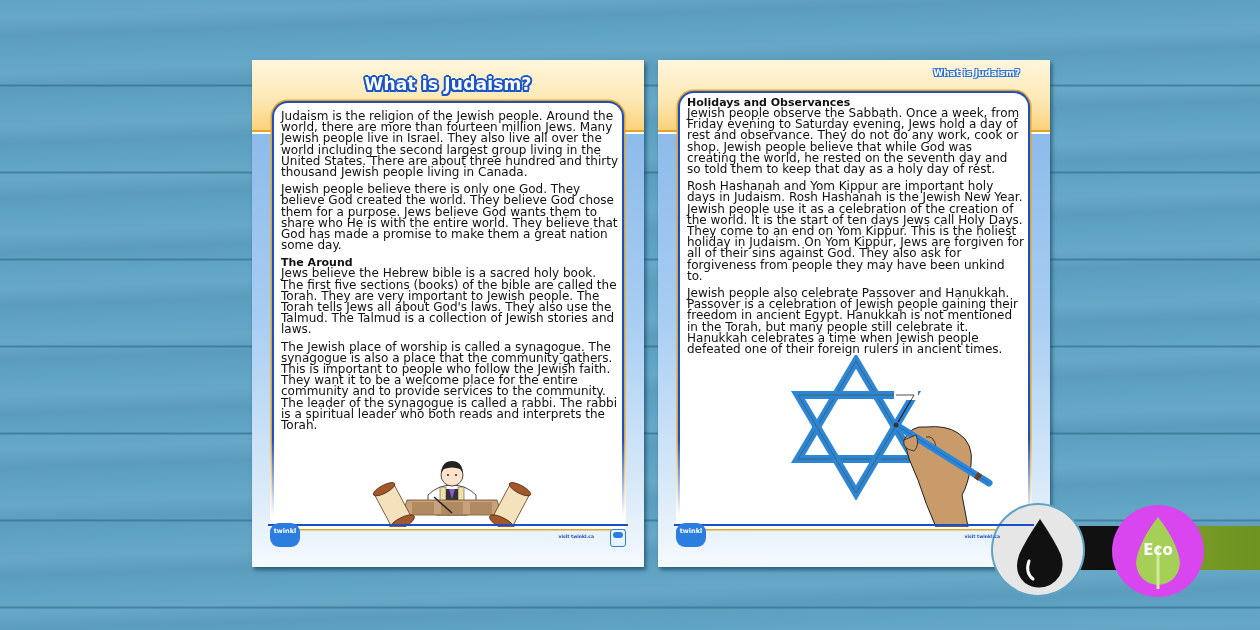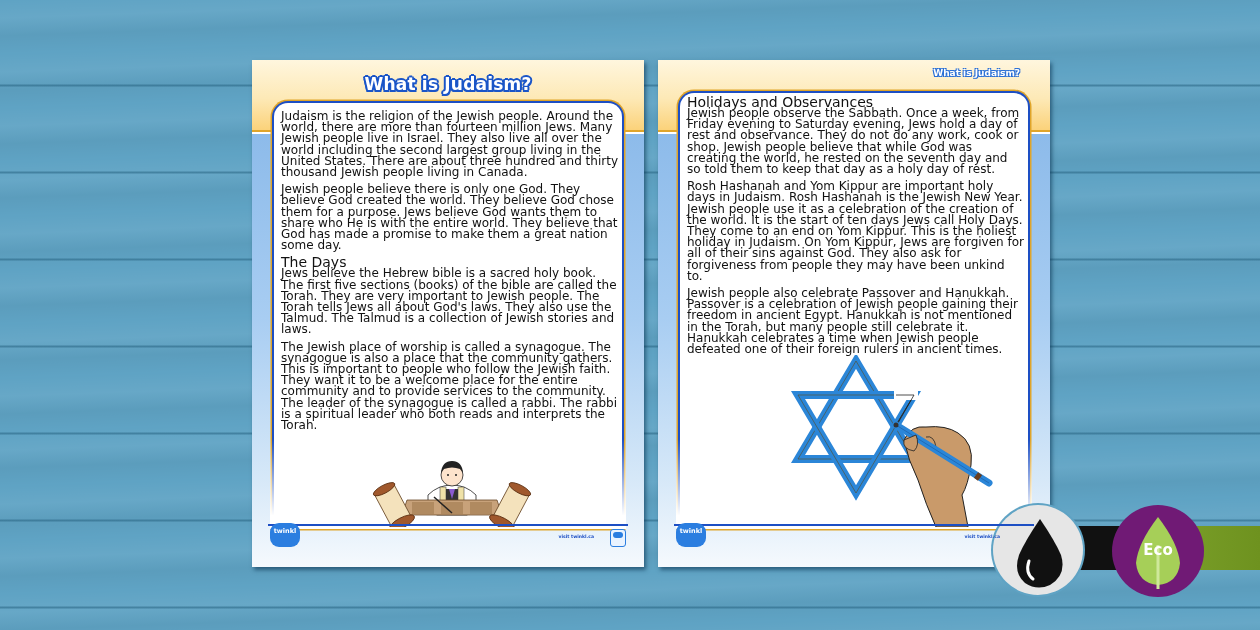--- a/index.html
+++ b/index.html
@@ -69,21 +69,21 @@
   .content-box::after {
     content: ""; position: absolute; left: -4px; right: -4px; bottom: 0; height: 90px;
     background: linear-gradient(180deg, rgba(255,255,255,0) 0%, #ffffff 85%);
   }
   .text-area {
     position: absolute; left: 29px; right: 26px; top: 51px;
     font-size: 8.4px; line-height: 11.2px; color: #111;
     z-index: 2;
   }
   .section { margin-bottom: 6px; }
-  .section h3 { font-size: 14px; font-weight: normal; line-height: 11px; color: #111; }
+  .section h3 { font-size: 11px; font-weight: bold; line-height: 11px; color: #111; }
   .section p { font-size: 12px; }
 
   .footer-line {
     position: absolute; left: 16px; right: 16px; bottom: 41px; height: 2px; background: #1d4fc4; z-index: 3;
   }
   .twinkl-logo {
     position: absolute; left: 18px; bottom: 20px; width: 30px; height: 24px;
     background: #2b7ee0; border-radius: 9px;
     color: #fff; font-size: 6.5px; font-weight: bold; text-align: center; line-height: 16px;
     z-index: 3;
@@ -104,21 +104,21 @@
   .eco-strip {
     position: absolute; left: 1040px; top: 526px; width: 220px; height: 44px;
     background: linear-gradient(90deg, #111 0%, #111 48%, #7da22b 48%, #6e921f 100%);
   }
   .ink-circle {
     position: absolute; left: 993px; top: 505px; width: 90px; height: 90px; border-radius: 50%;
     background: #e6e6e6; box-shadow: 0 0 0 2px #5fa3c4;
   }
   .eco-circle {
     position: absolute; left: 1112px; top: 505px; width: 92px; height: 92px; border-radius: 50%;
-    background: #701a75;
+    background: #d946ef;
   }
   .eco-label {
     position: absolute; left: 0; right: 0; top: 36px; text-align: center;
     font-weight: bold; font-size: 15px; color: #fff; z-index: 2;
   }
 </style>
 </head>
 <body>
 
 <div class="page left">
@@ -128,21 +128,21 @@
   <div class="content-box"></div>
 
   <div class="text-area">
     <div class="section">
       <p>Judaism is the religion of the Jewish people. Around the world, there are more than fourteen million Jews. Many Jewish people live in Israel. They also live all over the world including the second largest group living in the United States. There are about three hundred and thirty thousand Jewish people living in Canada.</p>
     </div>
     <div class="section">
       <p>Jewish people believe there is only one God. They believe God created the world. They believe God chose them for a purpose. Jews believe God wants them to share who He is with the entire world. They believe that God has made a promise to make them a great nation some day.</p>
     </div>
     <div class="section">
-      <h3>The Days</h3>
+      <h3>The Around</h3>
       <p>Jews believe the Hebrew bible is a sacred holy book. The first five sections (books) of the bible are called the Torah. They are very important to Jewish people. The Torah tells Jews all about God's laws. They also use the Talmud. The Talmud is a collection of Jewish stories and laws.</p>
     </div>
     <div class="section">
       <p>The Jewish place of worship is called a synagogue. The synagogue is also a place that the community gathers. This is important to people who follow the Jewish faith. They want it to be a welcome place for the entire community and to provide services to the community. The leader of the synagogue is called a rabbi. The rabbi is a spiritual leader who both reads and interprets the Torah.</p>
     </div>
   </div>
 
   <svg class="illus" style="left:100px; top:395px;" width="200" height="72" viewBox="0 0 200 72">
 
     <g>

